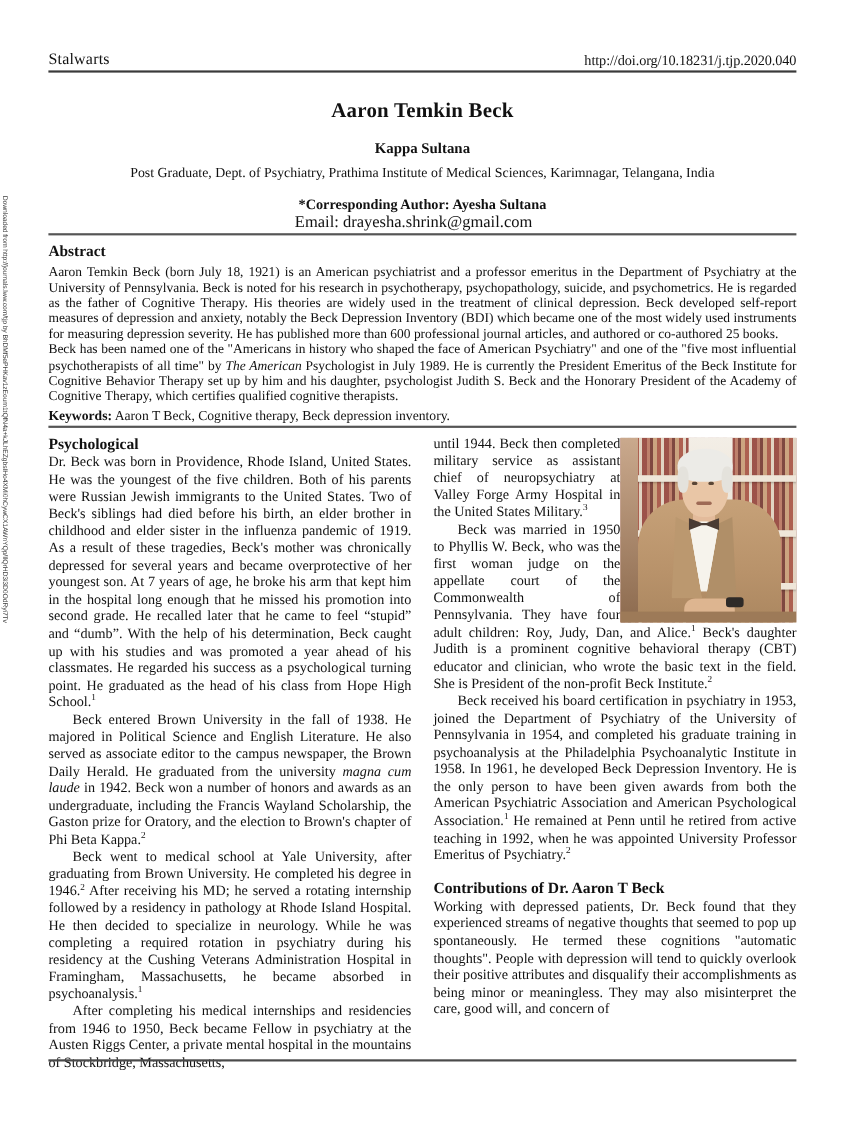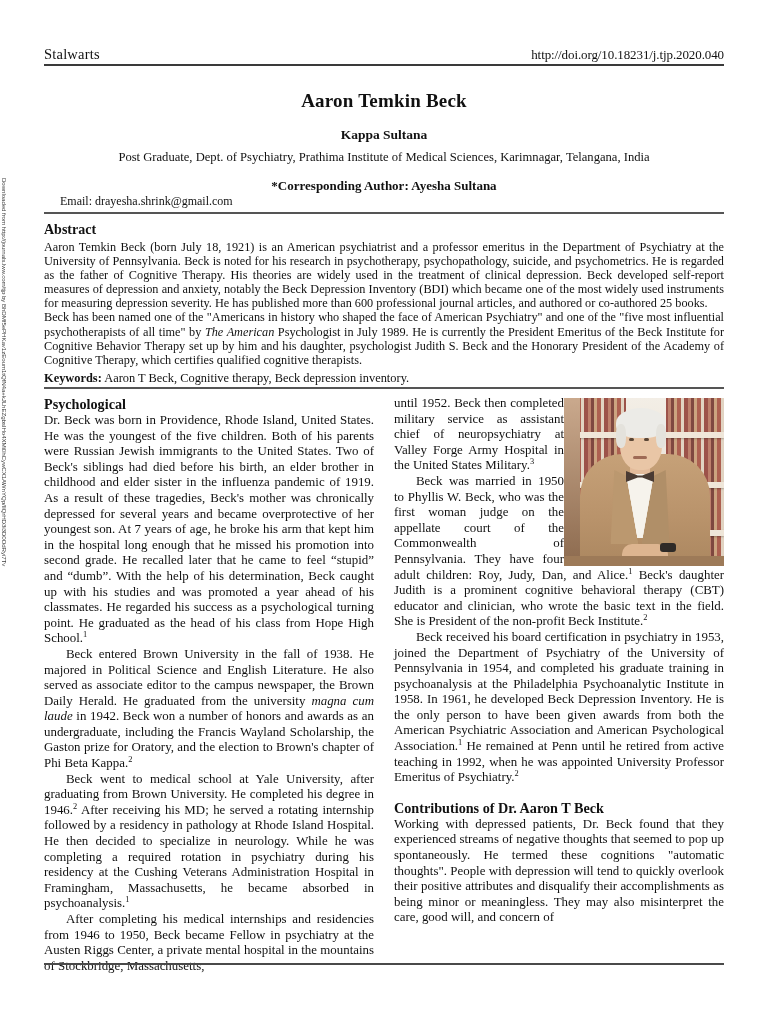--- a/index.html
+++ b/index.html
@@ -86,25 +86,25 @@
     position: absolute;
     left: 44px;
     top: 178px;
     width: 680px;
     text-align: center;
     font-size: 13px;
     font-weight: bold;
   }
   .corr-email {
     position: absolute;
-    left: 60px;
+    left: 36px;
     top: 194px;
     width: 680px;
-    text-align: left;
-    font-size: 12px;
+    text-align: center;
+    font-size: 15px;
   }
   .rule-thick {
     position: absolute;
     left: 44px;
     top: 212px;
     width: 680px;
     height: 2px;
     background: #555;
   }
 
@@ -420,21 +420,21 @@
         <div class="ph-hair2"></div>
         <div class="ph-hair3"></div>
         <div class="ph-eyeL"></div>
         <div class="ph-eyeR"></div>
         <div class="ph-mouth"></div>
         <div class="ph-hands"></div>
         <div class="ph-watch"></div>
         <div class="ph-desk"></div>
       </div>
     </div>
-    <p><span>until 1952. Beck then completed military service as assistant chief of neuropsychiatry at Valley Forge Army Hospital in the United States Military.</span><sup>3</sup></p>
+    <p><span>until 1944. Beck then completed military service as assistant chief of neuropsychiatry at Valley Forge Army Hospital in the United States Military.</span><sup>3</sup></p>
     <p class="indent"><span>Beck was married in 1950 to Phyllis W. Beck, who was the first woman judge on the appellate court of the Commonwealth of Pennsylvania. They have four adult children: Roy, Judy, Dan, and Alice.</span><sup>1</sup><span> Beck's daughter Judith is a prominent cognitive behavioral therapy (CBT) educator and clinician, who wrote the basic text in the field. She is President of the non-profit Beck Institute.</span><sup>2</sup></p>
     <p class="indent"><span>Beck received his board certification in psychiatry in 1953, joined the Department of Psychiatry of the University of Pennsylvania in 1954, and completed his graduate training in psychoanalysis at the Philadelphia Psychoanalytic Institute in 1958. In 1961, he developed Beck Depression Inventory. He is the only person to have been given awards from both the American Psychiatric Association and American Psychological Association.</span><sup>1</sup><span> He remained at Penn until he retired from active teaching in 1992, when he was appointed University Professor Emeritus of Psychiatry.</span><sup>2</sup></p>
     <div class="sec-head spaced">Contributions of Dr. Aaron T Beck</div>
     <p>Working with depressed patients, Dr. Beck found that they experienced streams of negative thoughts that seemed to pop up spontaneously. He termed these cognitions "automatic thoughts". People with depression will tend to quickly overlook their positive attributes and disqualify their accomplishments as being minor or meaningless. They may also misinterpret the care, good will, and concern of</p>
   </div>
 
   <div class="footer-rule"></div>
 
 </div>
 

